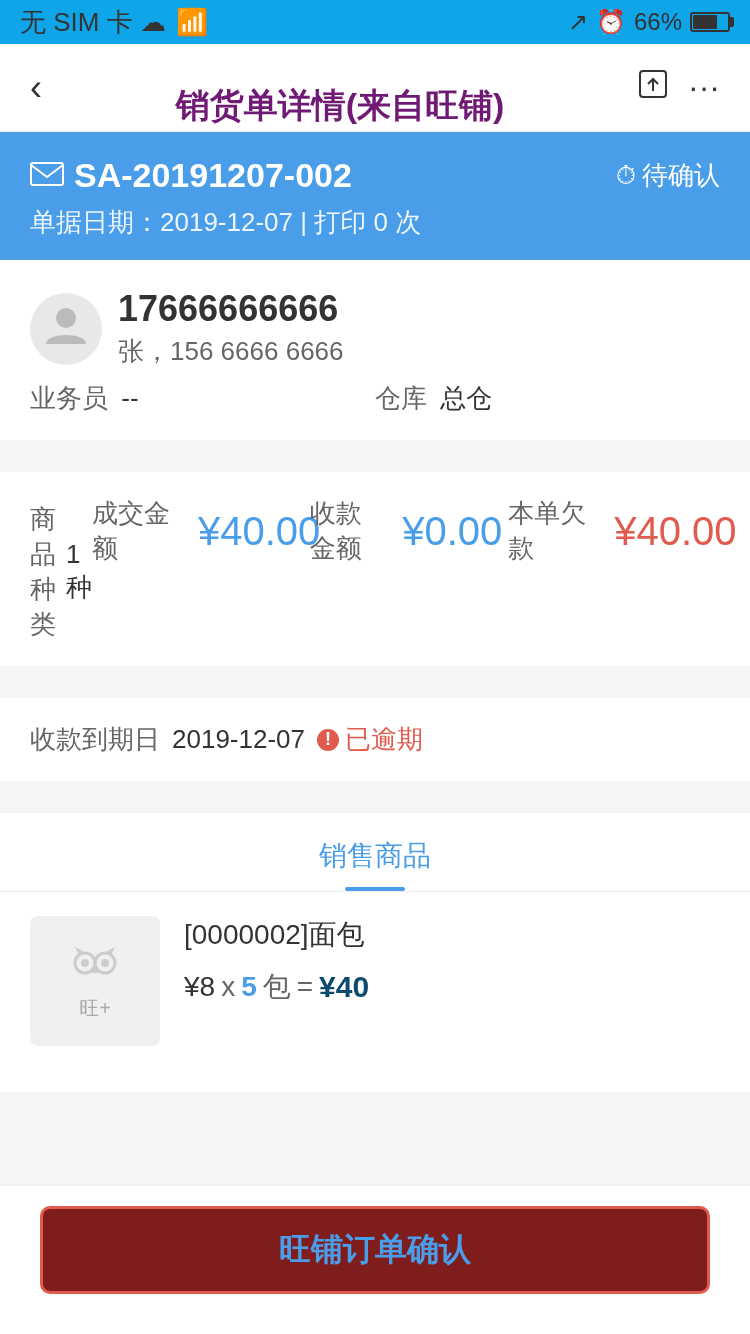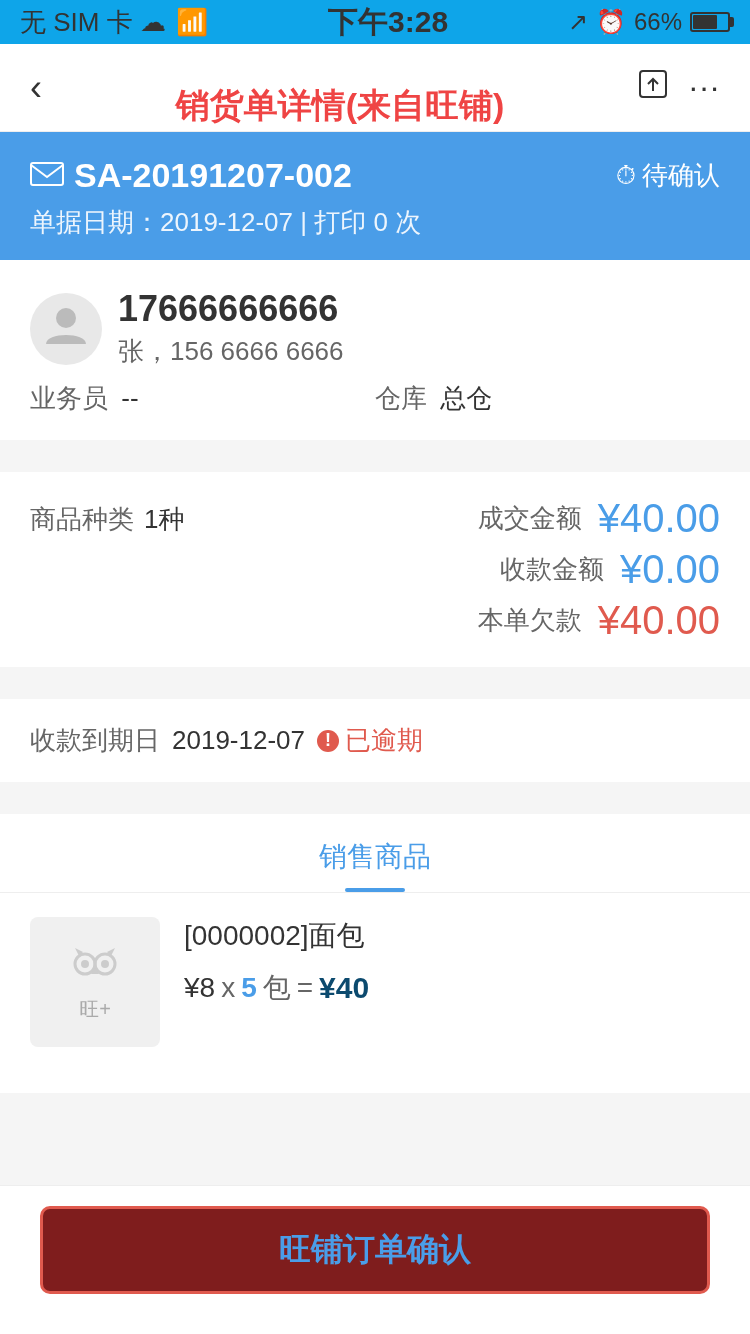--- a/index.html
+++ b/index.html
@@ -63,21 +63,21 @@
       border-bottom: 1px solid #eee;
     }
     .nav-back {
       font-size: 36px;
       color: #333;
       cursor: pointer;
     }
     .nav-title {
       font-size: 34px;
       font-weight: 600;
-      color: #ef4444;
+      color: #701a75;
       margin-top: 36px;
     }
     .nav-actions {
       display: flex;
       align-items: center;
       gap: 20px;
     }
     .nav-share-icon, .nav-more-icon {
       font-size: 32px;
       color: #333;
@@ -184,21 +184,21 @@
     .product-types-label {
       font-size: 26px;
       color: #666;
     }
     .product-types-value {
       font-size: 26px;
       color: #333;
     }
     .financials-right {
       display: flex;
-      flex-direction: column;
+      flex-direction: row;
       align-items: flex-end;
       gap: 6px;
     }
     .financial-line {
       display: flex;
       align-items: center;
       gap: 16px;
     }
     .fin-label {
       font-size: 26px;
@@ -369,21 +369,20 @@
     }
   </style>
 </head>
 <body>
 
 <div class="status-bar">
   <div class="status-left">
     <span>无 SIM 卡 ☁</span>
     <span>📶</span>
   </div>
-  <div class="status-center">下午3:28</div>
   <div class="status-right">
     <span>↗</span>
     <span>⏰</span>
     <span>66%</span>
     <div class="battery-icon">
       <div class="battery-fill"></div>
     </div>
   </div>
 </div>
 

